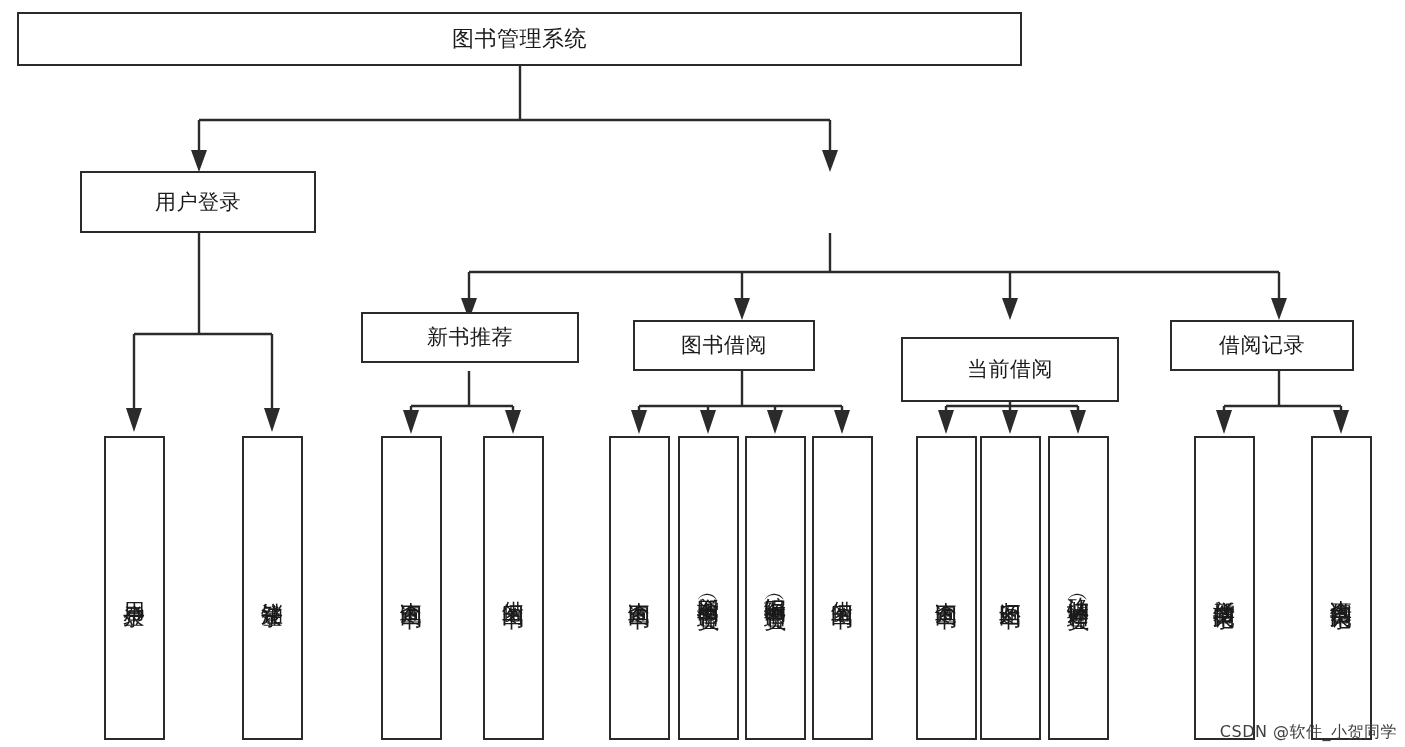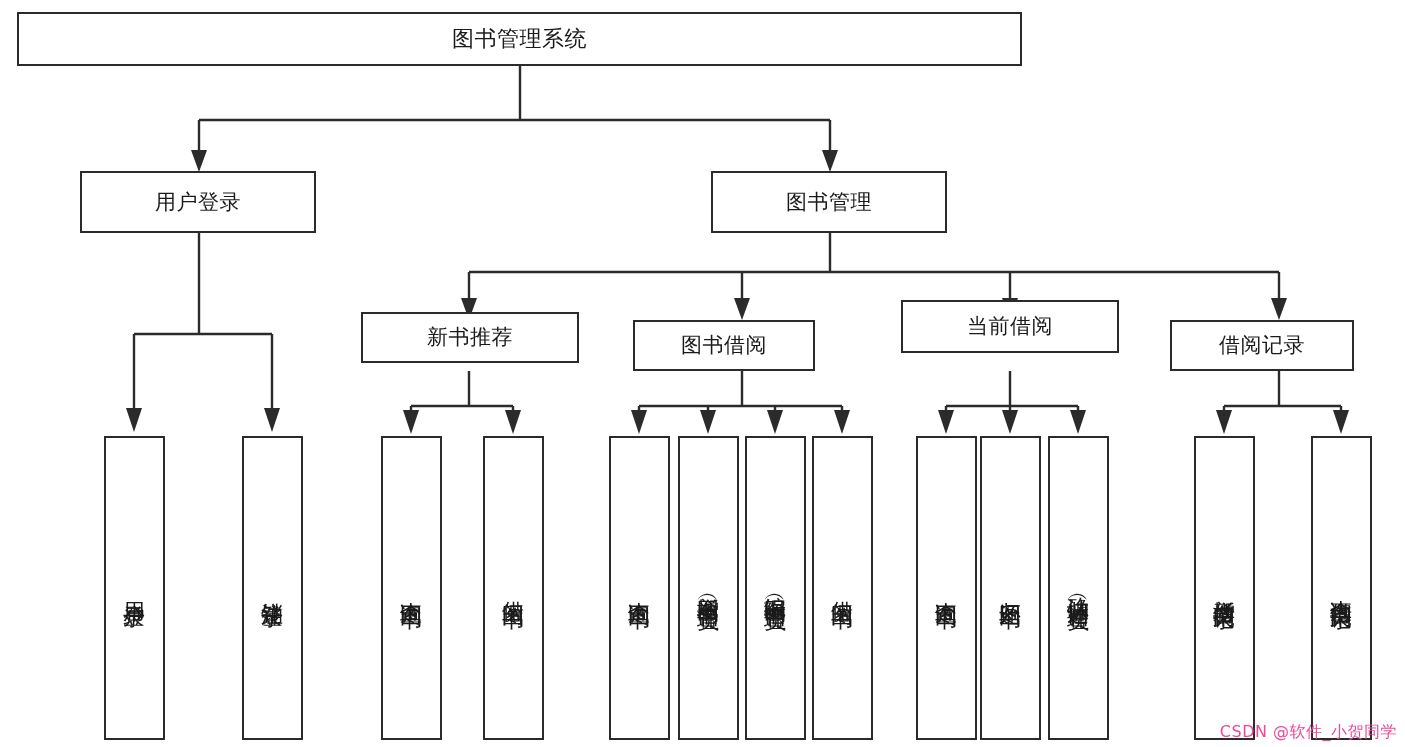--- a/index.html
+++ b/index.html
@@ -72,21 +72,21 @@
     letter-spacing: 2px;
     max-height: 100%;
   }
 
   
   #watermark {
     position: absolute;
     right: 8px;
     bottom: 4px;
     font-size: 16px;
-    color: #ec4899;
+    color: #404040;
     white-space: nowrap;
     pointer-events: none;
     letter-spacing: 0.5px;
   }
 </style>
 </head>
 <body>
 
 <div id="canvas">
 
@@ -167,33 +167,30 @@
   </svg>
 
   <div class="node horiz root" style="left:17px; top:12px; width:1005px; height:54px;">
     <span class="label">图书管理系统</span>
   </div>
 
   <div class="node horiz" style="left:80px; top:171px; width:236px; height:62px;">
     <span class="label">用户登录</span>
   </div>
 
-  <div class="node horiz" style="left:711px; top:171px; width:236px; height:62px;">
-    <span class="label">图书管理</span>
-  </div>
 
   <div class="node horiz" style="left:361px; top:312px; width:218px; height:51px;">
     <span class="label">新书推荐</span>
   </div>
 
   <div class="node horiz" style="left:633px; top:320px; width:182px; height:51px;">
     <span class="label">图书借阅</span>
   </div>
 
-  <div class="node horiz" style="left:901px; top:300px; width:218px; height:53px;">
+  <div class="node horiz" style="left:901px; top:337px; width:218px; height:65px;">
     <span class="label">当前借阅</span>
   </div>
 
   <div class="node horiz" style="left:1170px; top:320px; width:184px; height:51px;">
     <span class="label">借阅记录</span>
   </div>
 
   <div class="node vert" style="left:104px; top:436px; width:61px; height:304px;">
     <span class="label">用户登录</span>
   </div>

